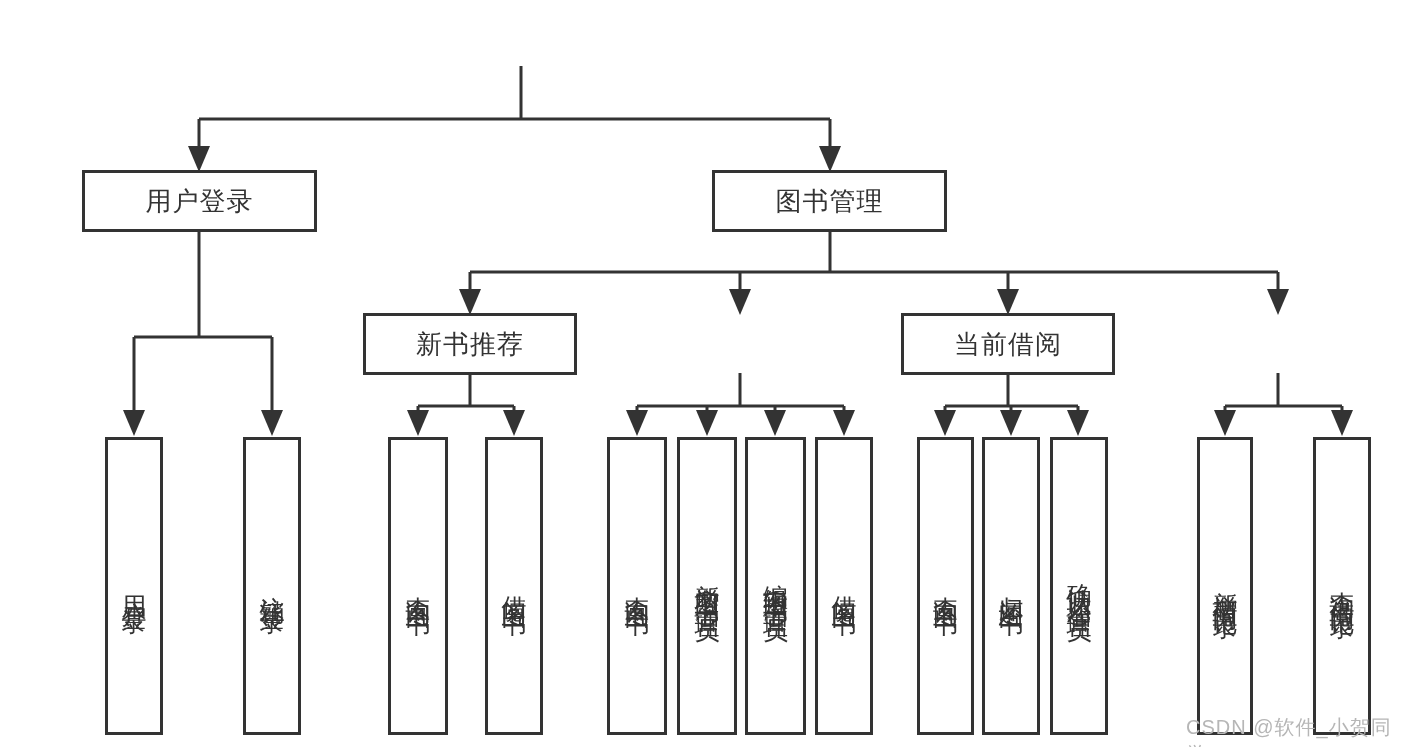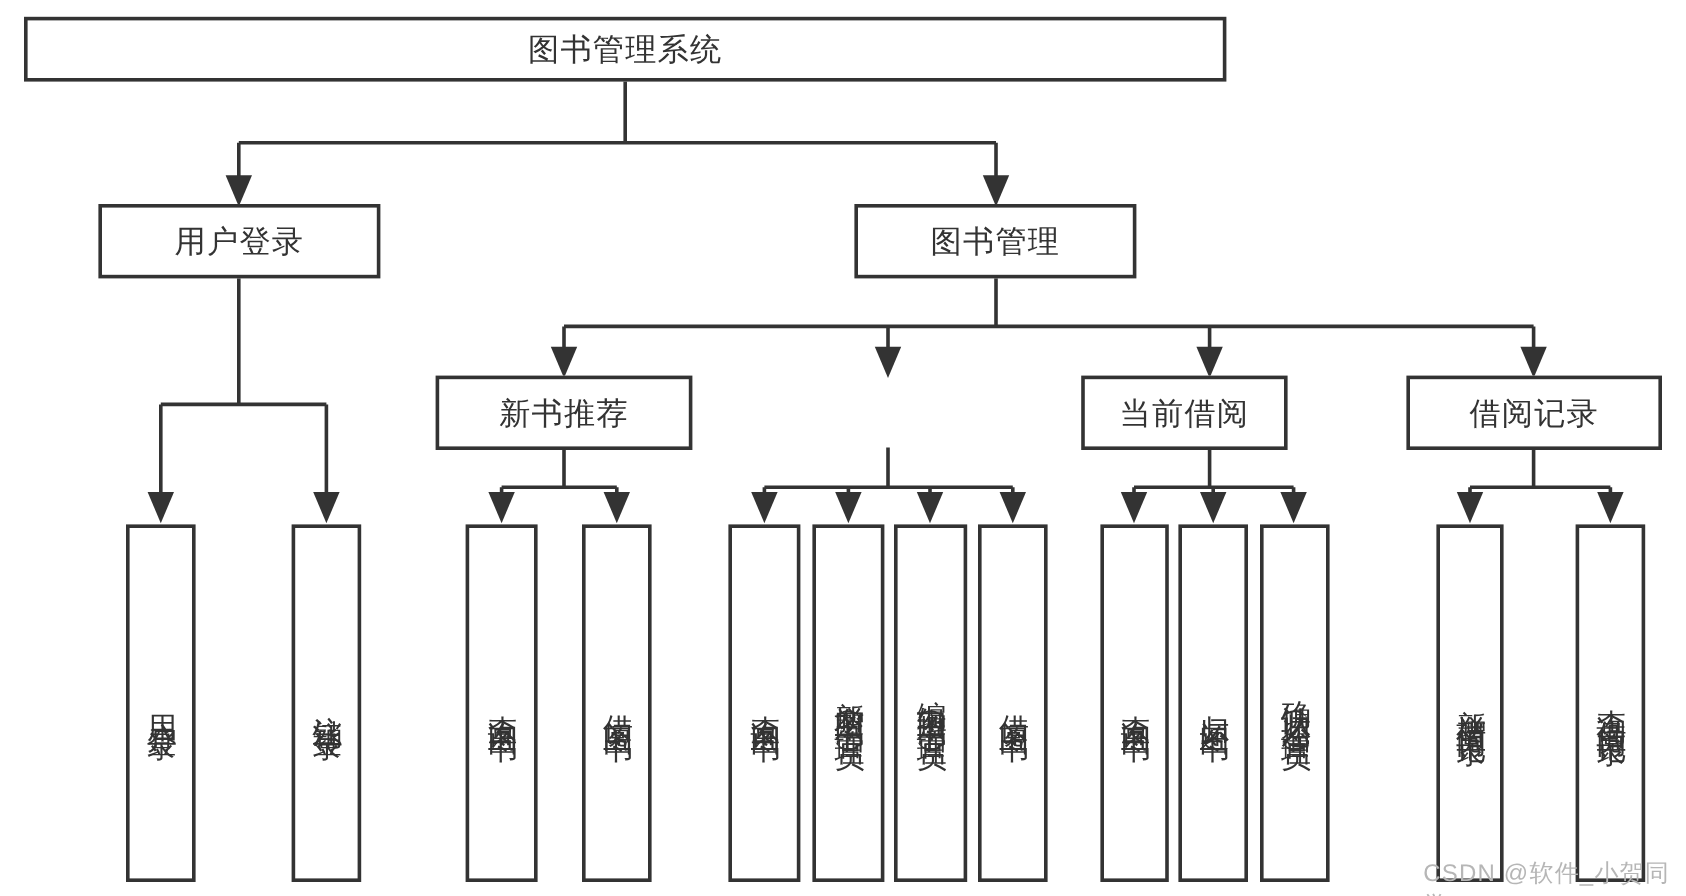--- a/index.html
+++ b/index.html
@@ -71,28 +71,26 @@
     <path d="M1008,373 V406 M945,406 H1078 M945,406 V412 M1011,406 V412 M1078,406 V412"></path>
     <polygon points="934,410 956,410 945,436"></polygon>
     <polygon points="1000,410 1022,410 1011,436"></polygon>
     <polygon points="1067,410 1089,410 1078,436"></polygon>
 
     <path d="M1278,373 V406 M1225,406 H1342 M1225,406 V412 M1342,406 V412"></path>
     <polygon points="1214,410 1236,410 1225,436"></polygon>
     <polygon points="1331,410 1353,410 1342,436"></polygon>
   </svg>
 
-  <div class="box" style="left:20px;top:14px;width:1002px;height:54px">图书管理系统</div>
 
   <div class="box" style="left:82px;top:170px;width:235px;height:62px">用户登录</div>
   <div class="box" style="left:363px;top:313px;width:214px;height:62px">新书推荐</div>
 
   <div class="box" style="left:712px;top:170px;width:235px;height:62px">图书管理</div>
-  <div class="box" style="left:901px;top:313px;width:172px;height:62px">当前借阅</div>
-  <div class="box" style="left:1172px;top:313px;width:213px;height:62px">借阅记录</div>
+  <div class="box" style="left:901px;top:313px;width:214px;height:62px">当前借阅</div>
 
   <div class="box leaf" style="left:105px;width:58px">用户登录</div>
   <div class="box leaf" style="left:243px;width:58px">注销登录</div>
 
   <div class="box leaf" style="left:388px;width:60px">查询图书</div>
   <div class="box leaf" style="left:485px;width:58px">借阅图书</div>
 
   <div class="box leaf" style="left:607px;width:60px">查询图书</div>
   <div class="box leaf" style="left:677px;width:60px">新增图书（管理员）</div>
   <div class="box leaf" style="left:745px;width:61px">编辑图书（管理员）</div>

